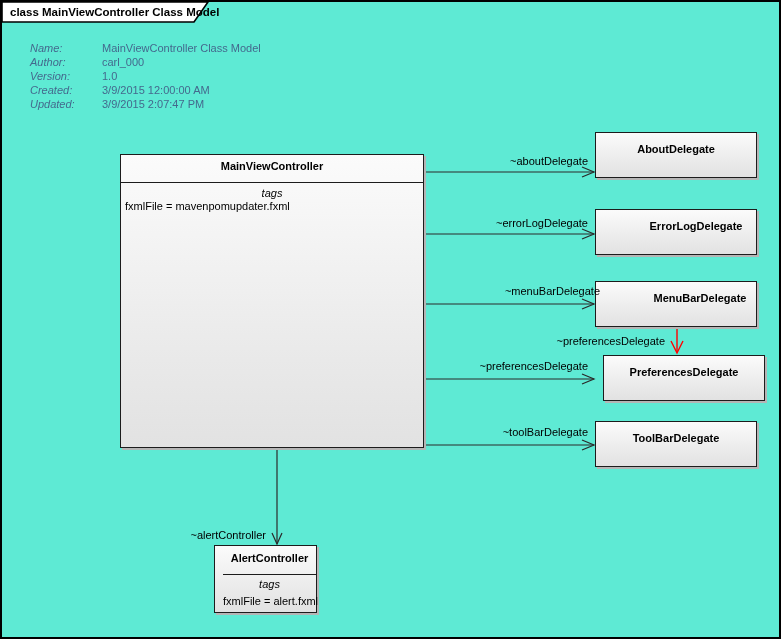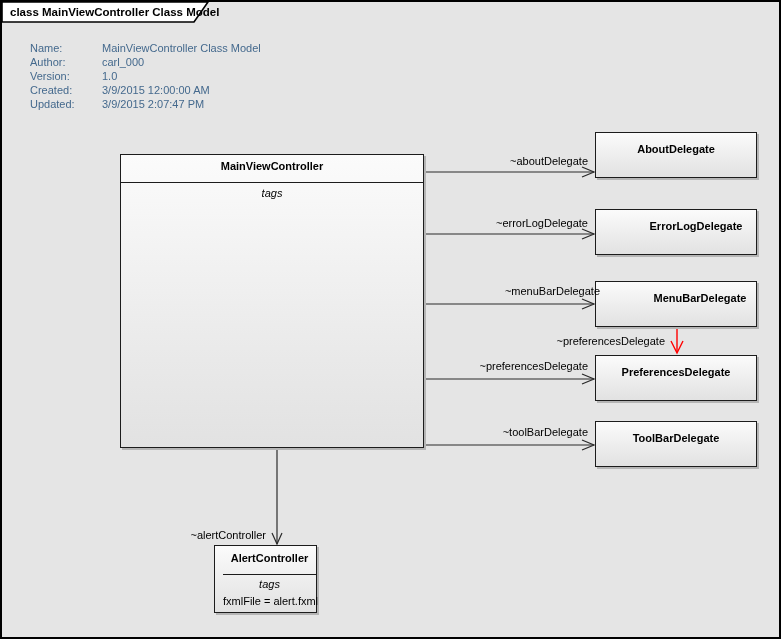--- a/index.html
+++ b/index.html
@@ -1,39 +1,39 @@
 <!DOCTYPE html>
 <html><head>
 <meta charset="utf-8">
 <style>
   html,body { margin:0; padding:0; background:#fff; }
   #canvas {
     position:relative;
     width:781px; height:639px;
     box-sizing:border-box;
     border:2px solid #000;
-    background:#e5e5e5;
+    background:#5eead4;
     font-family:"Liberation Sans", sans-serif;
     overflow:hidden;
   }
   
   #frame-tab {
     position:absolute; left:0; top:0; width:220px; height:22px;
   }
   #frame-tab .tab-text {
     position:absolute; left:8px; top:4px;
     font-size:11.5px; font-weight:bold; color:#000; white-space:nowrap;
   }
   
   #metadata {
     position:absolute; left:28px; top:39px;
     font-size:11px; line-height:14px; color:#44698d;
   }
   .meta-row { display:flex; }
-  .meta-label { width:72px; }
+  .meta-label { width:72px;font-style:italic; }
   .meta-value { white-space:nowrap; }
   
   .uml-box {
     position:absolute;
     box-sizing:border-box;
     border:1.2px solid #1c1c1c;
     border-radius:0;
     background:linear-gradient(180deg,#fbfbfb 0%,#e9e9e9 70%,#e2e2e2 100%);
     box-shadow:2px 2px 0 #b5b5b5;
   }
@@ -135,32 +135,33 @@
       <line class="assoc-red" x1="675" y1="327" x2="675" y2="350"></line>
       <polyline class="assoc-red" points="669,339 675,351 681,339"></polyline>
     </g>
   </svg>
 
   <div id="main-class" class="uml-box">
     <div class="title-bar compartment-divider">
       <div class="box-title">MainViewController</div>
     </div>
     <div class="tags-header">tags</div>
+    <div class="tag-line">fxmlFile = mavenpomupdater.fxml</div>
   </div>
 
   <div class="uml-box delegate-box" style="top:130px;">
     <div class="box-title">AboutDelegate</div>
   </div>
   <div class="uml-box delegate-box" style="top:207px;padding-left:40px;">
     <div class="box-title">ErrorLogDelegate</div>
   </div>
   <div class="uml-box delegate-box" style="top:279px;padding-left:48px;">
     <div class="box-title">MenuBarDelegate</div>
   </div>
-  <div class="uml-box delegate-box" style="top:353px;">
+  <div class="uml-box delegate-box" style="top:353px;margin-left:8px;">
     <div class="box-title">PreferencesDelegate</div>
   </div>
   <div class="uml-box delegate-box" style="top:419px;">
     <div class="box-title">ToolBarDelegate</div>
   </div>
 
   <div id="alert-class" class="uml-box">
     <div class="title-bar compartment-divider">
       <div class="box-title">AlertController</div>
     </div>

